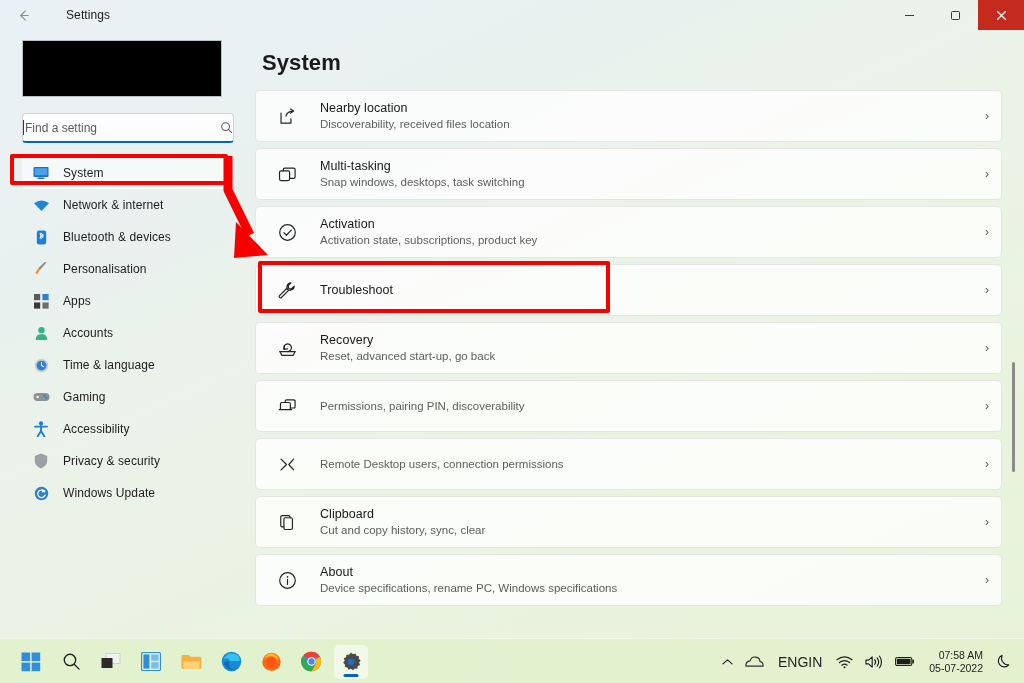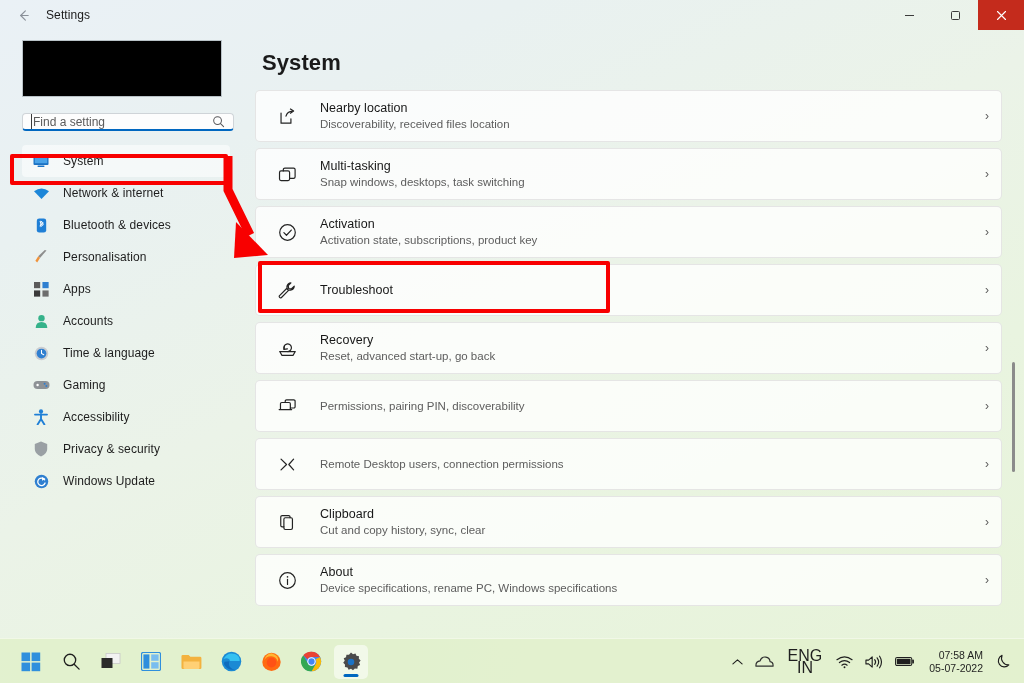--- a/index.html
+++ b/index.html
@@ -27,21 +27,21 @@
     position: absolute; left: 0; top: 0;
     width: 1024px; height: 638px;
     background: linear-gradient(155deg, #eaf1f6 0%, #e9f1f1 22%, #ebf3e8 48%, #e9f4e0 72%, #e7f3d9 100%);
     overflow: hidden;
   }
 
   
   #titlebar {
     position: relative;
     height: 30px;
-    display: flex; align-items: center;
+    display: flex; align-items: center; gap: 20px;
   }
   .back-btn {
     width: 34px; height: 26px; margin-left: 6px;
     display: flex; align-items: center; justify-content: center;
     color: #8a9099; font-size: 14px; line-height: 1;
     border-radius: 4px;
   }
   .win-title {
     font-size: 12px; color: #1b1b1b; margin-left: 6px; letter-spacing: .1px;
   }
@@ -65,27 +65,27 @@
     position: relative;
   }
   #account-redaction {
     margin: 10px 2px 0 12px;
     width: 200px; height: 57px;
     background: #000;
     border: 1px solid #b9c2c7;
   }
   #search-wrap {
     margin: 16px 0 0 12px;
-    width: 212px; height: 18px;
+    width: 212px; height: 30px;
     background: #fdfdfd;
     border: 1px solid #cfd4d8;
     border-bottom: 2px solid #0067c0;
     border-radius: 4px;
     display: flex; align-items: center;
-    padding: 0 8px;
+    padding: 0 0;
   }
   #search-caret {
     width: 1px; height: 15px; background: #3a3a3a; margin-right: 1px;
   }
   #search-input {
     flex: 1; border: none; outline: none; background: transparent;
     font-family: "Liberation Sans", sans-serif;
     font-size: 12px; color: #3c3c3c;
   }
   #search-input::placeholder { color: #5b5b5b; opacity: 1; }
@@ -190,21 +190,21 @@
   }
   #tray {
     position: absolute; right: 6px; top: 0; height: 45px;
     display: flex; align-items: center; gap: 0px;
   }
   .tray-item {
     display: flex; align-items: center; justify-content: center;
     height: 36px; padding: 0 6px; color: #1f1f1f;
   }
   .tray-lang {
-    flex-direction: column; line-height: 12px; font-size: 16px;
+    flex-direction: row; line-height: 12px; font-size: 14px;
     text-align: center; padding: 0 8px;
   }
   .tray-clock {
     flex-direction: column; line-height: 13px; font-size: 10.5px;
     text-align: right; padding: 0 8px; align-items: flex-end;
   }
   svg { display: block; }
 </style>
 </head>
 <body>

